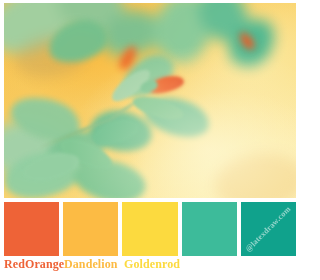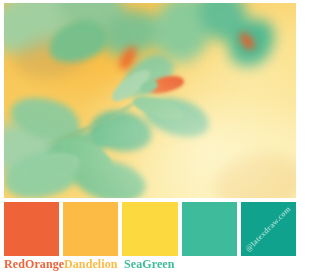--- a/index.html
+++ b/index.html
@@ -178,16 +178,16 @@
     <div class="swatch" style="background:#fcda3f;"></div>
     <div class="swatch" style="background:#3dbb9a;"></div>
     <div class="swatch" style="background:#10a28c;">
       <span id="watermark">@latexdraw.com</span>
     </div>
   </div>
 
   <div id="label-row">
     <div class="swatch-label" style="color:#ee6337;">RedOrange</div>
     <div class="swatch-label" style="color:#fcbb44;">Dandelion</div>
-    <div class="swatch-label" style="color:#3dbb9a;">SeaGreen</div>
+    <div class="swatch-label" style="color:#fcda3f;">Goldenrod</div>
   </div>
 
 </div>
 
 </body></html>

